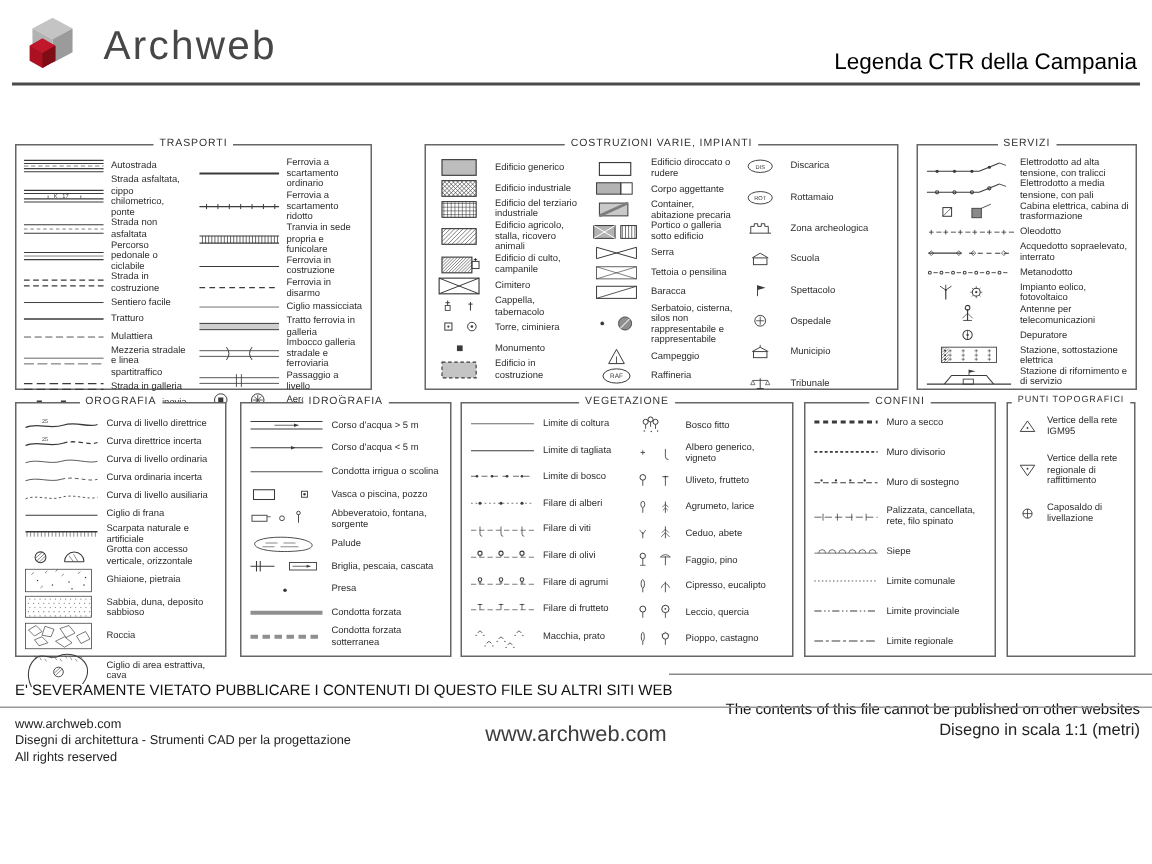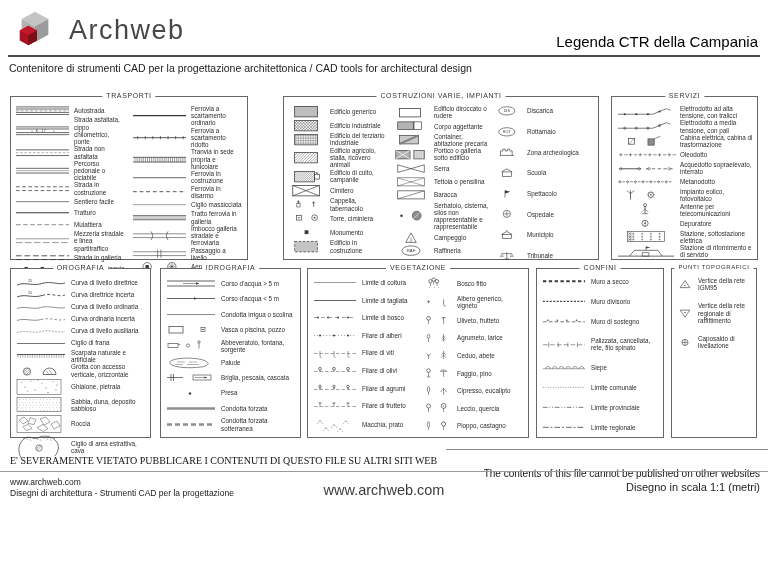--- a/index.html
+++ b/index.html
@@ -39,21 +39,21 @@
   .p-vegetazione .c0 .sym{width:46px;}
   .p-vegetazione .c1 .sym{width:32px;}
   .p-confini{left:536px;top:268px;width:128px;height:170px;}
   .p-confini .sym{width:46px;}
   .p-punti{left:671px;top:268px;width:86px;height:170px;}
   .p-punti .sym{width:18px;}
   .p-punti .panel-title{font-size:6px;}
   .p-punti .col{justify-content:flex-start;gap:11px;}
 
   .warn-line-right{position:absolute;left:446px;right:0;top:449px;height:1px;background:#888;}
-  .warn-it{position:absolute;left:10px;top:455px;font-size:10px;color:#111;font-family:Liberation Serif, serif;}
+  .warn-it{position:absolute;left:10px;top:455px;font-size:10px;color:#111;}
   .warn-en{position:absolute;right:8px;top:468px;font-size:10px;color:#111;}
   .footer-rule{position:absolute;left:0;right:0;top:471px;height:1px;background:#999;}
   .footer-left{position:absolute;left:10px;top:477px;font-size:8.5px;line-height:11px;color:#222;}
   .footer-center{position:absolute;left:0;right:0;top:482px;text-align:center;font-size:14.5px;color:#3c3c3c;}
   .footer-right{position:absolute;right:8px;top:481px;font-size:11px;color:#222;}
 </style>
 </head>
 <body>
 
 <div class="sheet">
@@ -64,21 +64,20 @@
       <polygon points="36,10.5 36,27 22,34.5 22,18" fill="#9b9b9b"></polygon>
       <polygon points="8,10.5 22,18 22,34.5 8,27" fill="#b2b2b2"></polygon>
       <polygon points="15,17.5 24,22.5 24,33 15,38 6,33 6,22.5" fill="#ab1120"></polygon>
       <polygon points="15,17.5 24,22.5 15,27.5 6,22.5" fill="#c0182a"></polygon>
       <polygon points="24,22.5 24,33 15,38 15,27.5" fill="#7e0d15"></polygon>
     </svg>
     <span class="brand-text">Archweb</span>
   </div>
   <div class="doc-title">Legenda CTR della Campania</div>
   <div class="header-rule"></div>
-  <div class="subtitle">Contenitore di strumenti CAD per la progettazione architettonica  /  CAD tools for architectural design</div>
 
   <div id="panels">
       <section class="panel p-trasporti">
         <span class="panel-title">TRASPORTI</span>
         <div class="cols">
           <div class="col c0">
             <div class="row">
               <span class="sym">
                 <svg viewBox="0 0 58 12" preserveAspectRatio="xMidYMid meet" font-family="Liberation Sans, sans-serif">
                   <line x1="1" y1="2" x2="57" y2="2" stroke="#3a3a3a" stroke-width="0.8"></line>
@@ -1647,17 +1646,18 @@
     </div>
 
   <div class="warn-line-right"></div>
   <div class="warn-it">E' SEVERAMENTE VIETATO PUBBLICARE I CONTENUTI DI QUESTO FILE SU ALTRI SITI WEB</div>
   <div class="warn-en">The contents of this file cannot be published on other websites</div>
   <div class="footer-rule"></div>
 
   <div class="footer-left">
     <div>www.archweb.com</div>
     <div>Disegni di architettura - Strumenti CAD  per la progettazione</div>
+    <div>All rights reserved</div>
   </div>
   <div class="footer-center">www.archweb.com</div>
   <div class="footer-right">Disegno in scala 1:1 (metri)</div>
 
 </div>
 
 </body></html>

